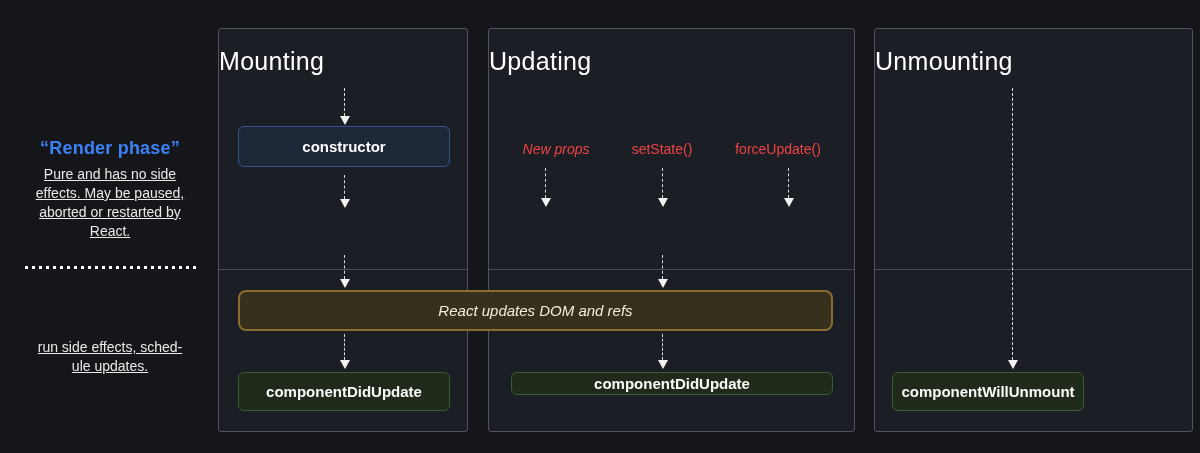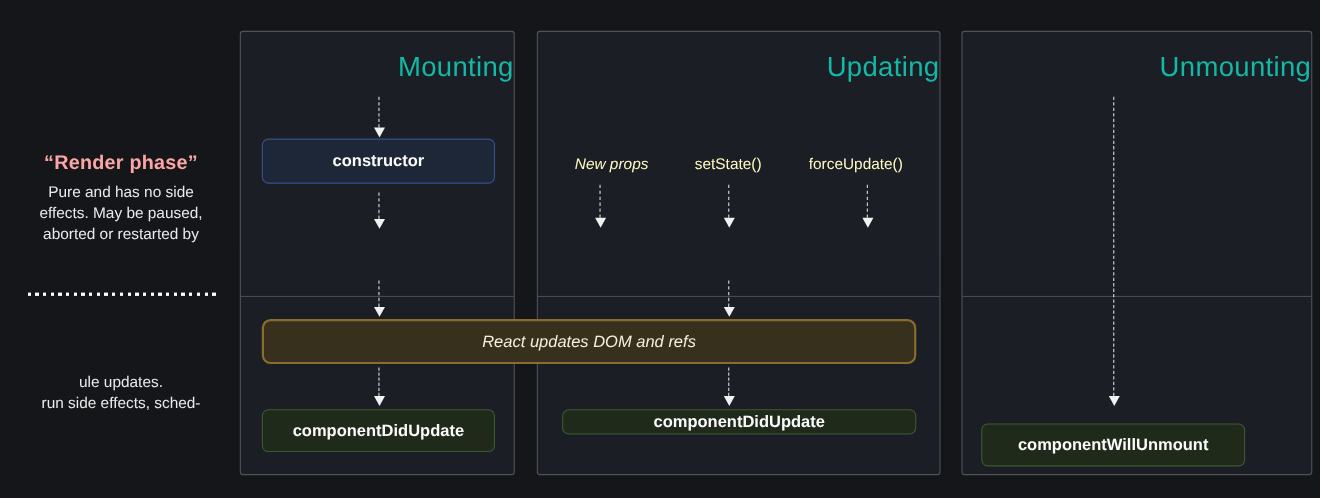--- a/index.html
+++ b/index.html
@@ -11,67 +11,67 @@
     background: var(--page-bg, #14161a);
     font-family: "Liberation Sans", "DejaVu Sans", sans-serif;
     color: #f2f2f2;
     overflow: hidden;
   }
 
   
   .phase-title {
     position: absolute; left: 0; width: 220px;
     text-align: center; font-size: 18px; font-weight: 600;
-    color: #fca5a5; letter-spacing: .2px;
+    color: #3b82f6; letter-spacing: .2px;
   }
   .phase-body {
     position: absolute; left: 10px; width: 200px;
     text-align: center; font-size: 14px; line-height: 19px;
-    color: #e9e9e9; font-weight: 400;
+    color: #e9e9e9; font-weight: 400; text-decoration: underline;
   }
   .phase-divider {
     position: absolute; left: 25px; top: 266px; width: 172px; height: 3px;
     background: repeating-linear-gradient(90deg, #ffffff 0 3px, transparent 3px 7px);
   }
 
   
   .panel {
     position: absolute; top: 28px; height: 404px;
     background: var(--panel-bg, #1b1e25);
     border: 1px solid var(--panel-border, #50535b);
     border-radius: 3px;
   }
   .panel-divider {
     position: absolute; left: 0; right: 0; top: 240px; height: 1px;
     background: var(--panel-border, #50535b); opacity: .85;
   }
   .panel-title {
     position: absolute; top: 18px; left: 0; width: 100%;
-    text-align: right; font-size: 25px; font-weight: 500; color: #14b8a6;
+    text-align: left; font-size: 25px; font-weight: 500; color: #ffffff;
     letter-spacing: .3px;
   }
 
   
   .box {
     position: absolute; z-index: 5;
     display: flex; align-items: center; justify-content: center;
     font-size: 15px; font-weight: 700; color: #fbfbfb;
     border-radius: 6px; cursor: pointer;
   }
   .box-blue   { background: var(--blue-bg, #1e2737);  border: 1px solid var(--blue-border, #35508d); }
   .box-green  { background: var(--green-bg, #1f2a1b); border: 1px solid var(--green-border, #3c5a34); }
   .box-gold   {
     background: var(--gold-bg, #37301c); border: 2px solid var(--gold-border, #8a6c2e);
     border-radius: 8px; font-weight: 400; font-style: italic; color: #f3eedd; cursor: default;
   }
 
   
   .trigger {
     position: absolute; top: 141px; text-align: center;
-    font-size: 14px; color: #fef9c3; z-index: 4;
+    font-size: 14px; color: #ef4444; z-index: 4;
   }
   .trigger.italic { font-style: italic; }
 
   
   .arrow {
     position: absolute; width: 0; z-index: 3;
     border-left: 1px dashed #d9d9d9;
   }
   .arrow::after {
     content: ""; position: absolute; left: -5px; bottom: -9px;
@@ -82,27 +82,28 @@
 </head>
 <body>
 
 <div class="stage">
 
   <div class="phase-title" style="top:138px">“Render phase”</div>
   <div class="phase-body" style="top:165px">
     <div>Pure and has no side</div>
     <div>effects. May be paused,</div>
     <div>aborted or restarted by</div>
+    <div>React.</div>
   </div>
 
   <div class="phase-divider"></div>
 
   <div class="phase-body" style="top:338px">
+    <div>run side effects, sched-</div>
     <div>ule updates.</div>
-    <div>run side effects, sched-</div>
   </div>
 
   <div class="panel" style="left:218px; width:250px">
     <div class="panel-title">Mounting</div>
     <div class="panel-divider"></div>
   </div>
   <div class="panel" style="left:488px; width:367px">
     <div class="panel-title">Updating</div>
     <div class="panel-divider"></div>
   </div>
@@ -125,15 +126,15 @@
   <div class="arrow" style="left:788px; top:168px; height:30px"></div>
   <div class="arrow" style="left:662px; top:255px; height:24px"></div>
   <div class="arrow" style="left:662px; top:334px; height:26px"></div>
 
   <div class="arrow" style="left:1012px; top:88px; height:272px"></div>
 
   <div class="box box-blue" style="left:238px; top:126px; width:212px; height:41px">constructor</div>
   <div class="box box-gold" style="left:238px; top:290px; width:595px; height:41px">React updates DOM and refs</div>
   <div class="box box-green" style="left:238px; top:372px; width:212px; height:39px">componentDidUpdate</div>
   <div class="box box-green" style="left:511px; top:372px; width:322px; height:23px">componentDidUpdate</div>
-  <div class="box box-green" style="left:892px; top:385px; width:240px; height:39px">componentWillUnmount</div>
+  <div class="box box-green" style="left:892px; top:372px; width:192px; height:39px">componentWillUnmount</div>
 
 </div>
 
 </body></html>

